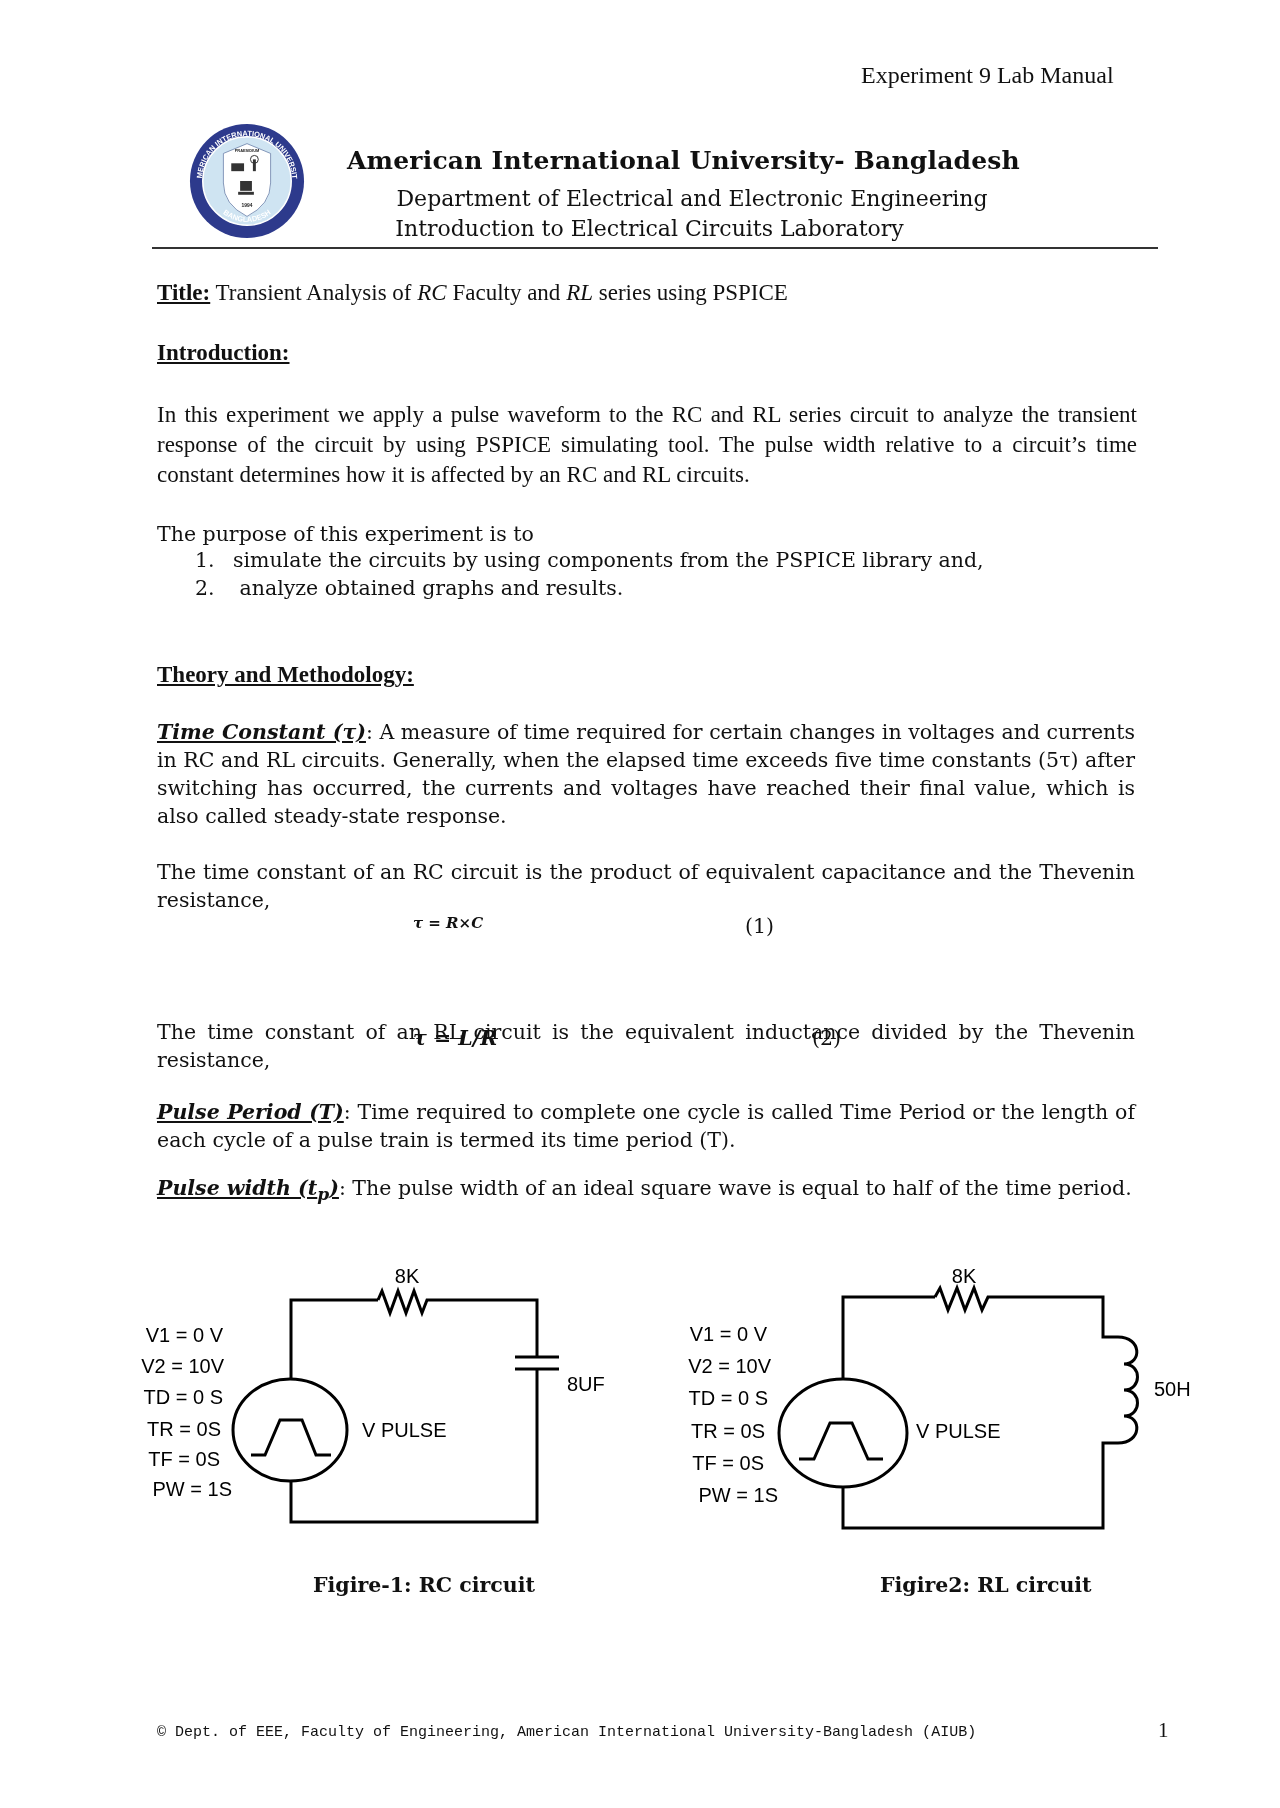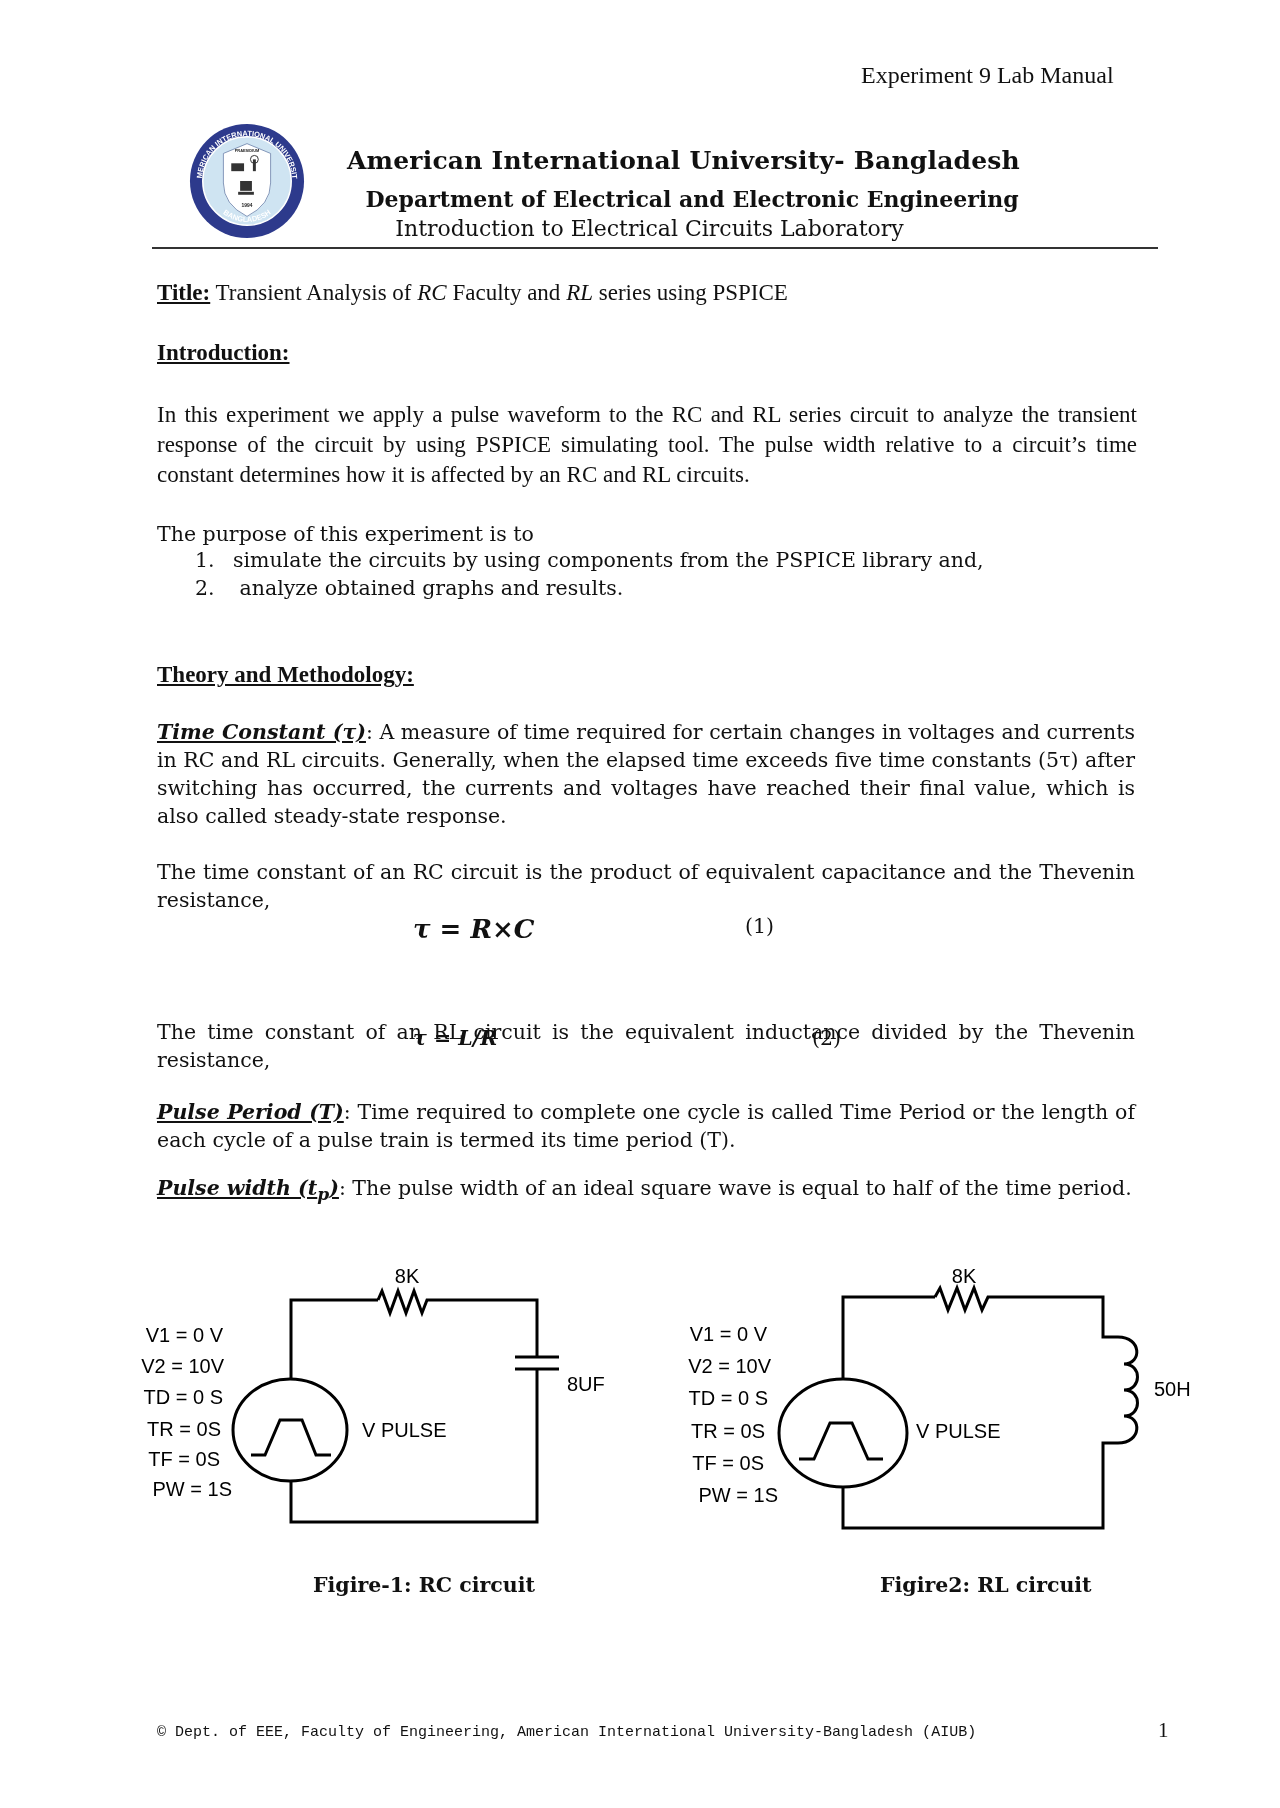--- a/index.html
+++ b/index.html
@@ -4,21 +4,21 @@
 <style>
   html, body { margin:0; padding:0; background:#ffffff; }
   body { width:1280px; height:1808px; position:relative; overflow:hidden; color:#111; }
   .abs { position:absolute; white-space:nowrap; }
   .tnr { font-family:"Liberation Serif", serif; }
   .cam { font-family:"DejaVu Serif", "Liberation Serif", serif; }
 
   #running-header { left:861px; top:62px; font-size:24px;text-align:center; }
   #logo { left:188px; top:122px; width:118px; height:118px; }
   #uni-title { left:0; width:1280px; text-align:center; top:146px; font-size:25px; font-weight:bold; padding-left:87px; box-sizing:border-box; letter-spacing:0.2px;}
-  #dept { left:0; width:1280px; text-align:center; top:186px; font-size:22px; font-weight:bold; padding-left:104px; box-sizing:border-box;}
+  #dept { left:0; width:1280px; text-align:center; top:186px; font-size:22px; font-weight:normal; padding-left:104px; box-sizing:border-box;}
   #lab { left:0; width:1159px; text-align:center; top:216px; font-size:22px; padding-left:140px; box-sizing:border-box;}
   #rule { left:152px; top:247px; width:1006px; height:0; border-top:2px solid #333; }
 
   .body-block { left:157px; width:978px; }
   .para { font-size:23px; line-height:30px; }
   .para2 { font-size:20.5px; line-height:28px; text-align:justify; text-align-last:left; }
   .u { text-decoration:underline; }
   .h { font-weight:bold; text-decoration:underline; font-size:23px; }
 
   #title-line { top:280px; font-size:23px; }
@@ -26,21 +26,21 @@
   #intro-para { top:400px; width:980px; white-space:normal; text-align:justify; text-align-last:left; }
   #purpose { top:522px; font-size:20.5px; }
   .list-item { font-size:20.5px; }
   #item1 { top:548px; left:195px; }
   #item2 { top:576px; left:195px; }
   .num { display:inline-block; width:38px; }
   #theory-head { top:662px; }
 
   #tc-para { top:718px; white-space:normal; }
   #rc-para { top:858px; white-space:normal; }
-  #eq1 { top:914px; left:413px; font-size:26px; font-weight:bold; font-style:italic; }
+  #eq1 { top:914px; left:413px; font-size:15px; font-weight:bold; font-style:italic; }
   #eq1-num { top:914px; left:745px; font-size:20.5px; }
   #rl-para { top:1018px; white-space:normal; }
   #eq2 { top:1026px; left:413px; font-size:20.5px; font-weight:bold; font-style:italic; }
   #eq2-num { top:1026px; left:812px; font-size:20.5px; }
   #tp-para { top:1098px; white-space:normal; }
   #pw-para { top:1174px; }
   .term { font-weight:bold; font-style:italic; text-decoration:underline; }
 
   #circuits { left:0; top:0; width:1280px; height:1808px; pointer-events:none; }
   .fig-caption { font-size:20.5px; font-weight:bold; }

